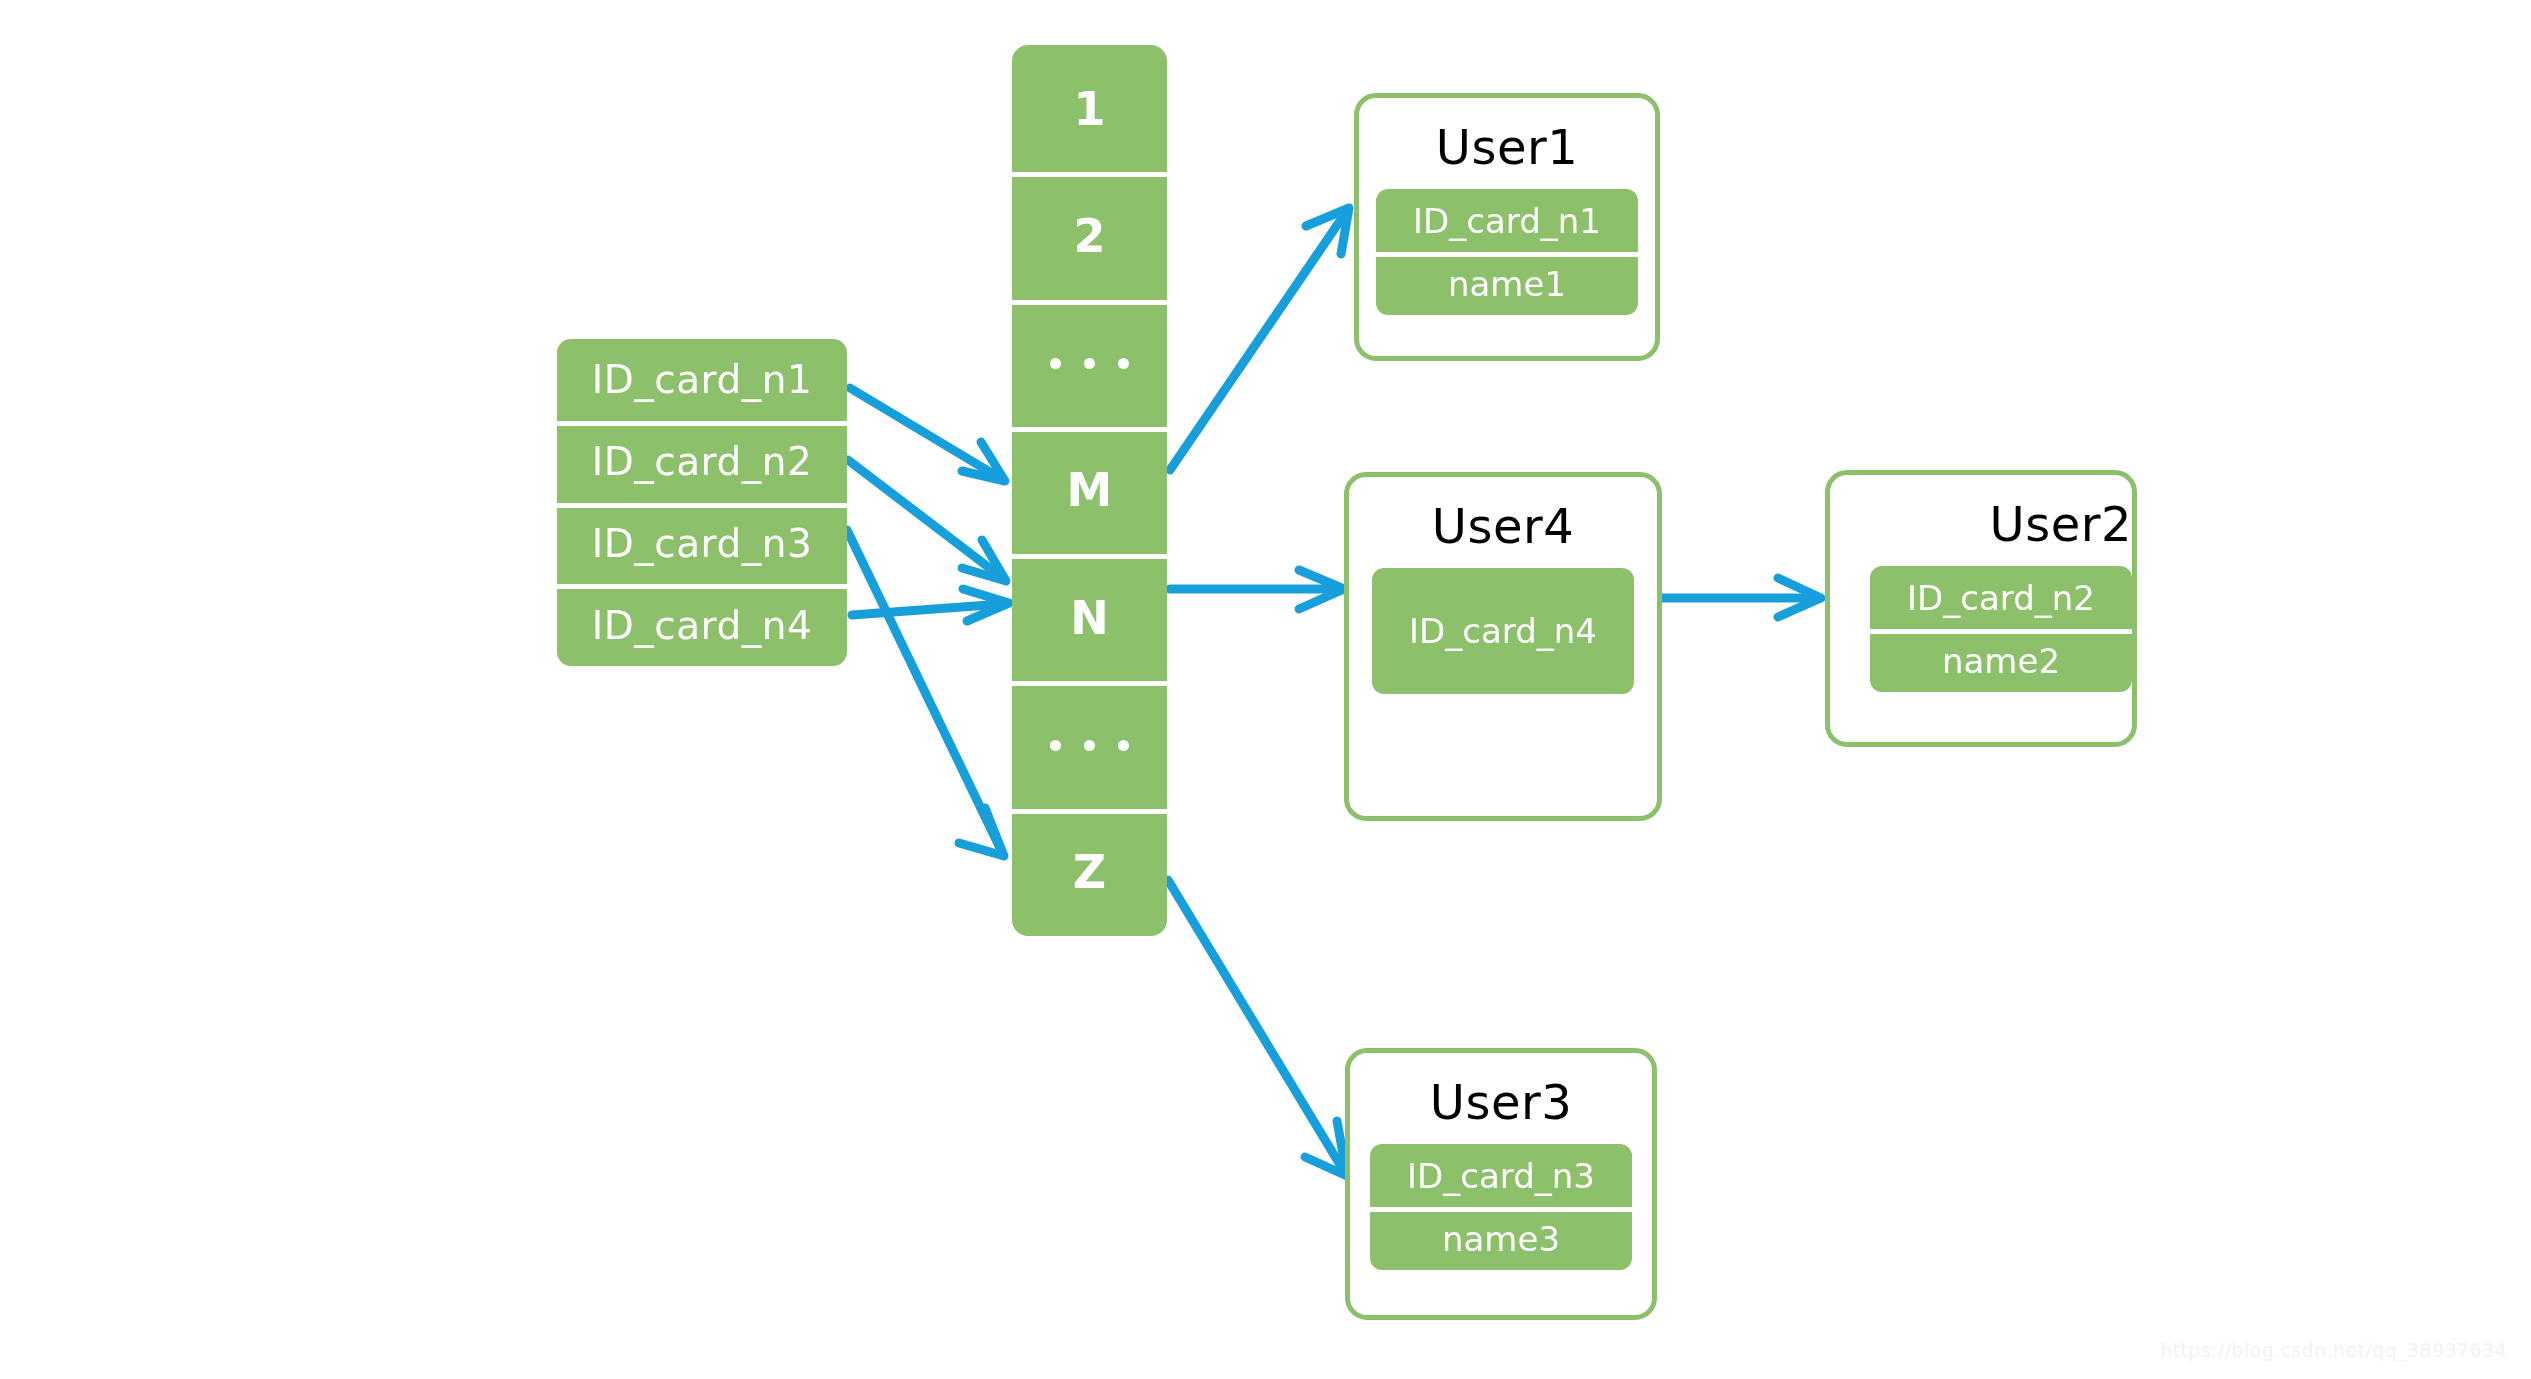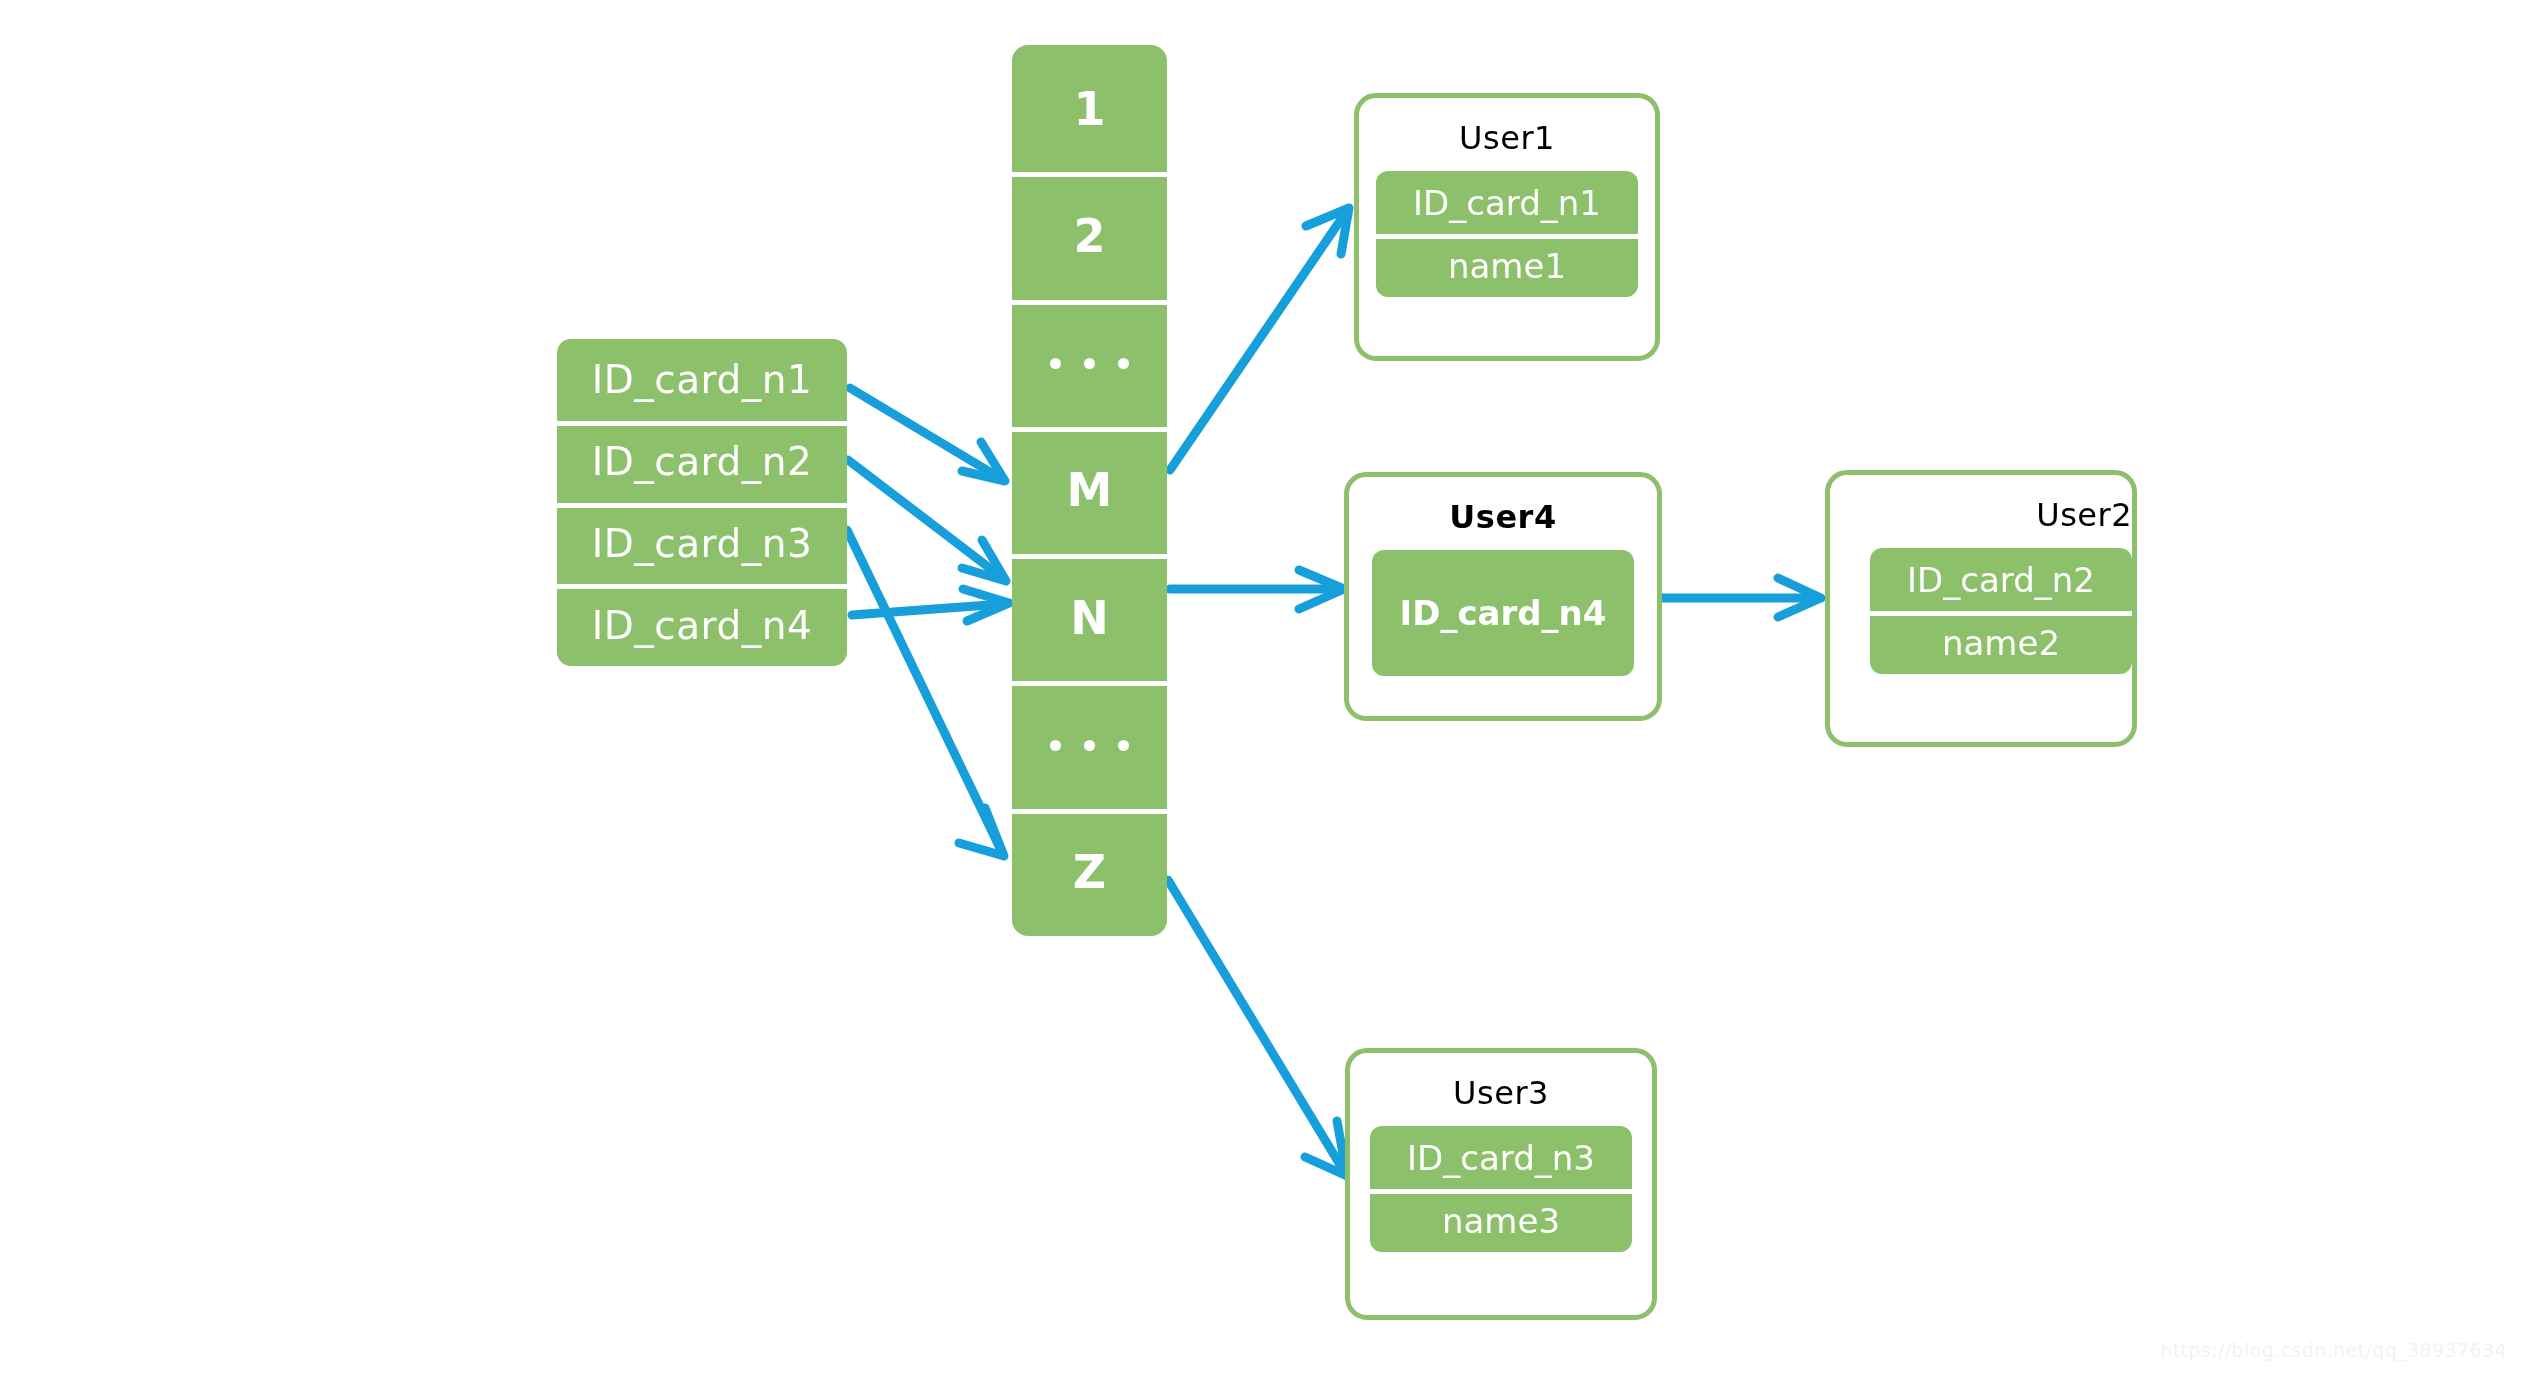--- a/index.html
+++ b/index.html
@@ -88,41 +88,41 @@
     background: #ffffff;
     border: 5px solid #8DC06A;
     border-radius: 22px;
     box-sizing: border-box;
     display: flex;
     flex-direction: column;
     align-items: center;
   }
   .ucard-title {
     color: #000000;
-    font-size: 32px;
+    font-size: 48px;
     margin-top: 21px;
     margin-bottom: 14px;
     letter-spacing: 0.5px;
   }
   .ucard-table {
     position: relative;
     background: #8DC06A;
     border-radius: 12px;
     width: 262px;
     height: 126px;
     display: flex;
     flex-direction: column;
     overflow: hidden;
   }
   .ucard-table .grow {
     font-size: 34px;
   }
 
   #user1-card { left: 1354px; top: 93px;  width: 306px; height: 268px; }
-  #user4-card { left: 1344px; top: 472px; width: 318px; height: 249px; font-weight: bold; }
+  #user4-card { left: 1344px; top: 472px; width: 318px; height: 349px; }
   #user2-card { left: 1825px; top: 470px; width: 312px; height: 277px; align-items: flex-end; }
   #user3-card { left: 1345px; top: 1048px; width: 312px; height: 272px; }
 
   
   #arrows {
     position: absolute;
     left: 0;
     top: 0;
     width: 2531px;
     height: 1379px;

